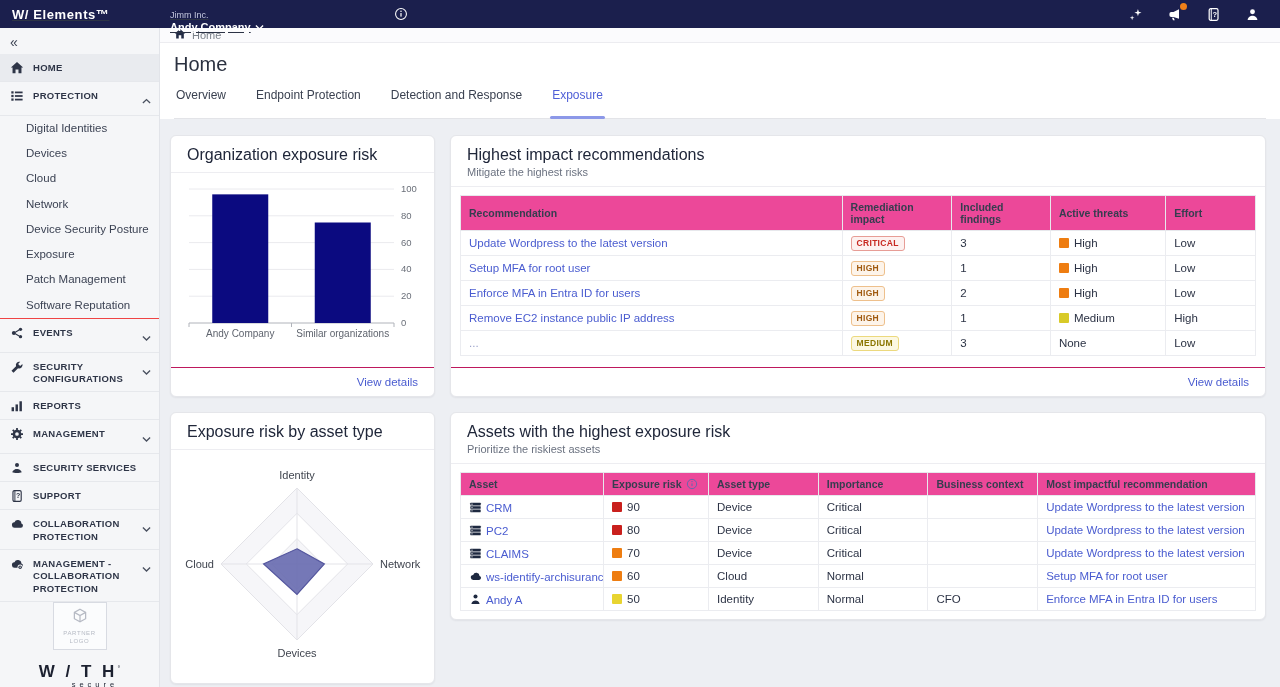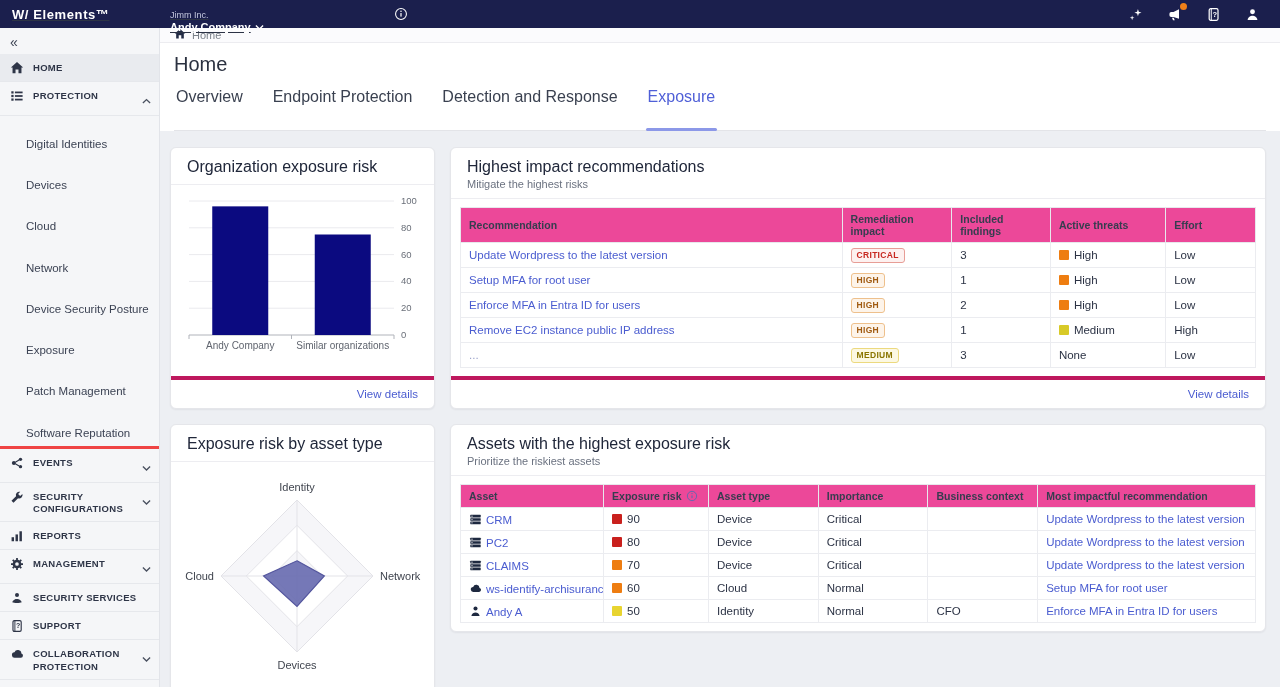--- a/index.html
+++ b/index.html
@@ -17,53 +17,53 @@
   .topbar-right { margin-left:auto; display:flex; align-items:center; gap:24px; padding-right:20px; }
   .tb-icon { position:relative; display:flex; align-items:center; cursor:pointer; }
   .notif-dot { position:absolute; top:-4px; right:-5px; width:7px; height:7px; border-radius:50%; }
 
   
   .shell { display:flex; height:659px; }
   .sidebar { width:160px; background:#f5f6f8; border-right:1px solid #e2e4e9; display:flex; flex-direction:column; }
   .collapse { padding:6px 10px 4px; font-size:14px; color:#3c4354; cursor:pointer; }
   .nav-item { display:flex; align-items:flex-start; gap:8px; padding:6px 8px 6px 10px; cursor:pointer; }
   .nav-top { border-bottom:1px solid #e6e8ec; }
-  .nav-item.group-end { border-bottom:3px solid #ef4444; }
+  .nav-item.group-end { border-bottom:1px solid #ef4444; }
   .nav-item.selected { background:#e9ebef; }
   .nav-top .nav-label { font-size:9.5px; font-weight:700; letter-spacing:.3px; color:#2e3547; padding-top:2px; line-height:1.3; }
   .nav-sub { padding:6px 8px 6px 26px; }
-  .nav-sub .nav-label { font-size:11.5px; color:#3c4354; line-height:1.15;margin-top:16px; }
+  .nav-sub .nav-label { font-size:11.5px; color:#3c4354; line-height:1.15; }
   .nav-ic { flex:0 0 15px; display:flex; padding-top:1px; }
   .nav-chev { margin-left:auto; padding-top:3px; }
   .sidebar-bottom { margin-top:auto; padding-bottom:12px; display:flex; flex-direction:column; align-items:center; gap:12px; }
   .partner-box { width:54px; height:48px; border:1px solid #d8dbe2; background:#fbfcfd; display:flex; flex-direction:column; align-items:center; justify-content:center; gap:1px; }
   .partner-txt { font-size:6px; letter-spacing:.6px; color:#b6bac4; line-height:1.3; text-align:center; }
   .ws-logo { text-align:center; color:#1c2130; }
   .ws-word { font-size:17px; font-weight:700; letter-spacing:3px; }
   .ws-reg { font-size:7px; vertical-align:super; }
   .ws-sub { font-size:7.5px; letter-spacing:4px; text-align:right; margin-top:-2px; padding-right:2px; }
 
   
   .main { flex:1; display:flex; flex-direction:column; background:#fff; }
   .breadcrumb { height:24px; background:#fbfbfd; border-bottom:1px solid #ececf0; display:flex; align-items:center; gap:6px; padding:0 14px; cursor:pointer; }
   .breadcrumb span { font-size:11px; color:#7a8089; }
   .page-head { padding:10px 14px 0; background:#fff; }
   .page-title { font-size:20px; font-weight:400; color:#2b3140; margin-bottom:12px; }
   .tabs { display:flex; gap:26px; border-bottom:1px solid #e3e4e8; }
-  .tab { font-size:16px; color:#3a4150; padding:0 2px 24px; cursor:pointer; position:relative;text-align:right; }
+  .tab { font-size:12px; color:#3a4150; padding:0 2px 16px; cursor:pointer; position:relative;text-align:right; }
   .tab.active { color:#4f5fd7; }
   .tab.active::after { content:""; position:absolute; left:0; right:0; bottom:-1px; height:3px; border-radius:2px; background:#8c98e8; }
 
   .content { flex:1; background:#edeff3; padding:16px 14px 8px 10px; display:grid; grid-template-columns:265px 816px; grid-template-rows:262px auto; gap:15px; align-items:start; }
 
   .card { background:#fff; border:1px solid #e5e6ea; border-radius:6px; box-shadow:0 1px 2px rgba(20,25,40,.06); display:flex; flex-direction:column; overflow:hidden; }
   .card-head { padding:10px 16px 8px; border-bottom:1px solid #ededf1; }
   .card-title { font-size:16px; font-weight:400; color:#20273a; }
   .card-sub { font-size:11px; color:#6b7280; margin-top:2px; }
-  .card-foot { margin-top:auto; border-top:4px solid #be185d; padding:8px 16px; text-align:right; font-size:11.5px; }
+  .card-foot { margin-top:auto; border-top:1px solid #be185d; padding:8px 16px; text-align:right; font-size:11.5px; }
   .view-link { color:#4a5cd0; }
 
   .card-org { height:262px; }
   .card-rec { height:262px; }
   .card-radar { height:272px; }
   .card-assets { height:208px; }
 
   .chart-body { padding:6px 8px 0; }
   svg text { font-family:"Liberation Sans", sans-serif; }
 

